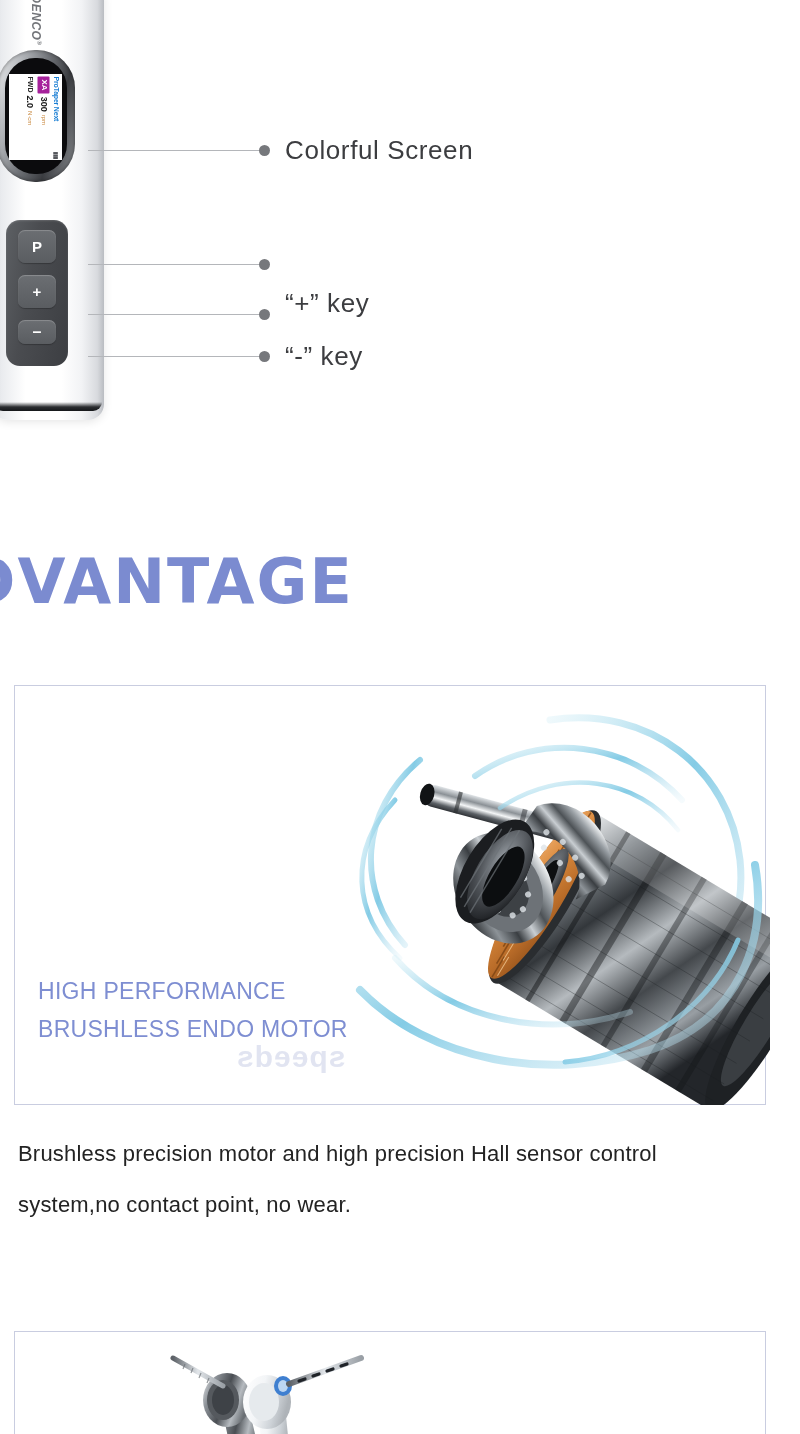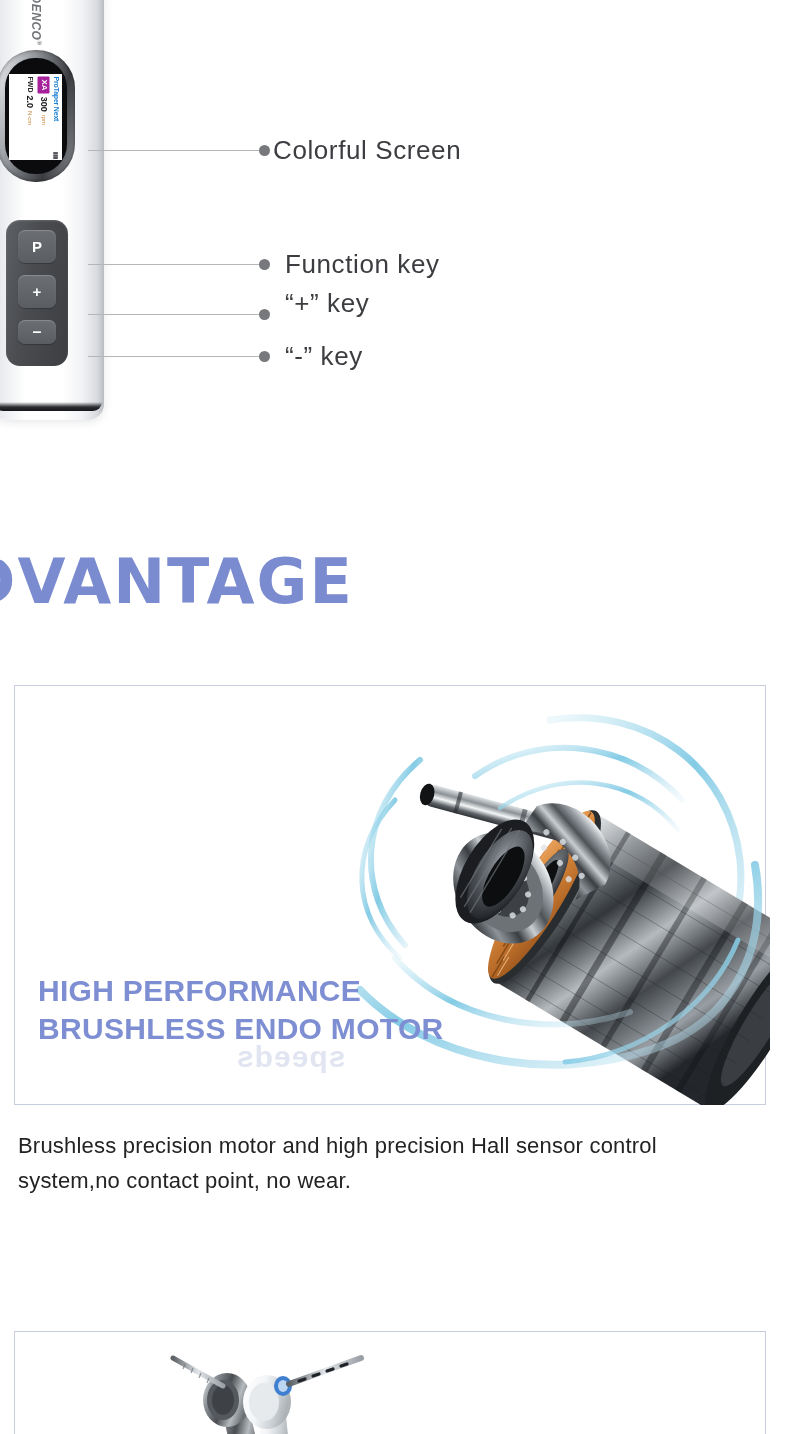--- a/index.html
+++ b/index.html
@@ -268,22 +268,22 @@
     font-weight: 700;
     opacity: .55;
     transform: scaleX(-1);
     letter-spacing: 1px;
   }
 
   .motor-heading {
     position: absolute;
     left: 38px; top: 972px;
     color: #7e8ed2;
-    font-size: 30px;
-    font-weight: 700;
+    font-size: 23px;
+    font-weight: 400;
     line-height: 38px;
     letter-spacing: .3px;
     font-family: "Liberation Sans", sans-serif;
     white-space: pre-line;
     z-index: 6;
   }
 
   
   #motor-art {
     position: absolute;
@@ -291,21 +291,21 @@
     width: 470px; height: 415px;
     overflow: hidden;
   }
 
   .motor-desc {
     position: absolute;
     left: 18px; top: 1128px;
     width: 700px;
     color: #232323;
     font-size: 22px;
-    line-height: 35px;
+    line-height: 51px;
     letter-spacing: .2px;
   }
 
   
   #panel-handpiece {
     position: absolute;
     left: 14px; top: 1331px;
     width: 752px; height: 140px;
     border: 1px solid #c9cde0;
     border-bottom: none;
@@ -358,25 +358,24 @@
       <div class="key key-p">P</div>
       <div class="key key-plus">+</div>
       <div class="key key-min">–</div>
     </div>
 
     <div class="dev-bottom-edge"></div>
   </div>
 
   <div class="leader" style="left:88px; top:150px; width:172px;"></div>
   <div class="leader-dot" style="left:259px; top:145px;"></div>
-  <div class="callout-label" style="left:273px; top:135px;">Colorful Screen</div>
+  <div class="callout-label" style="left:285px; top:135px;">Colorful Screen</div>
 
   <div class="leader" style="left:88px; top:264px; width:172px;"></div>
   <div class="leader-dot" style="left:259px; top:259px;"></div>
-  <div class="callout-label" style="left:285px; top:249px;">Function key</div>
 
   <div class="leader" style="left:88px; top:314px; width:172px;"></div>
   <div class="leader-dot" style="left:259px; top:309px;"></div>
   <div class="callout-label" style="left:285px; top:288px;">“+” key</div>
 
   <div class="leader" style="left:88px; top:356px; width:172px;"></div>
   <div class="leader-dot" style="left:259px; top:351px;"></div>
   <div class="callout-label" style="left:285px; top:341px;">“-” key</div>
 
   <div id="advantage">ADVANTAGE</div>

